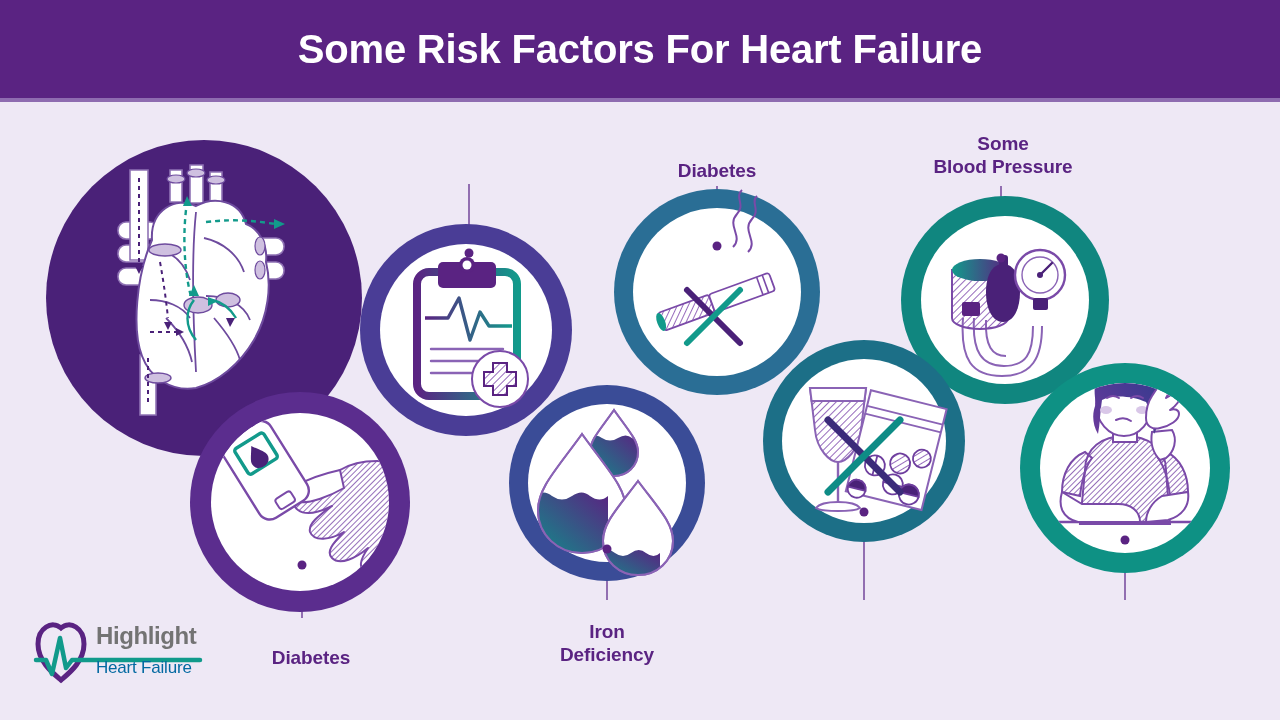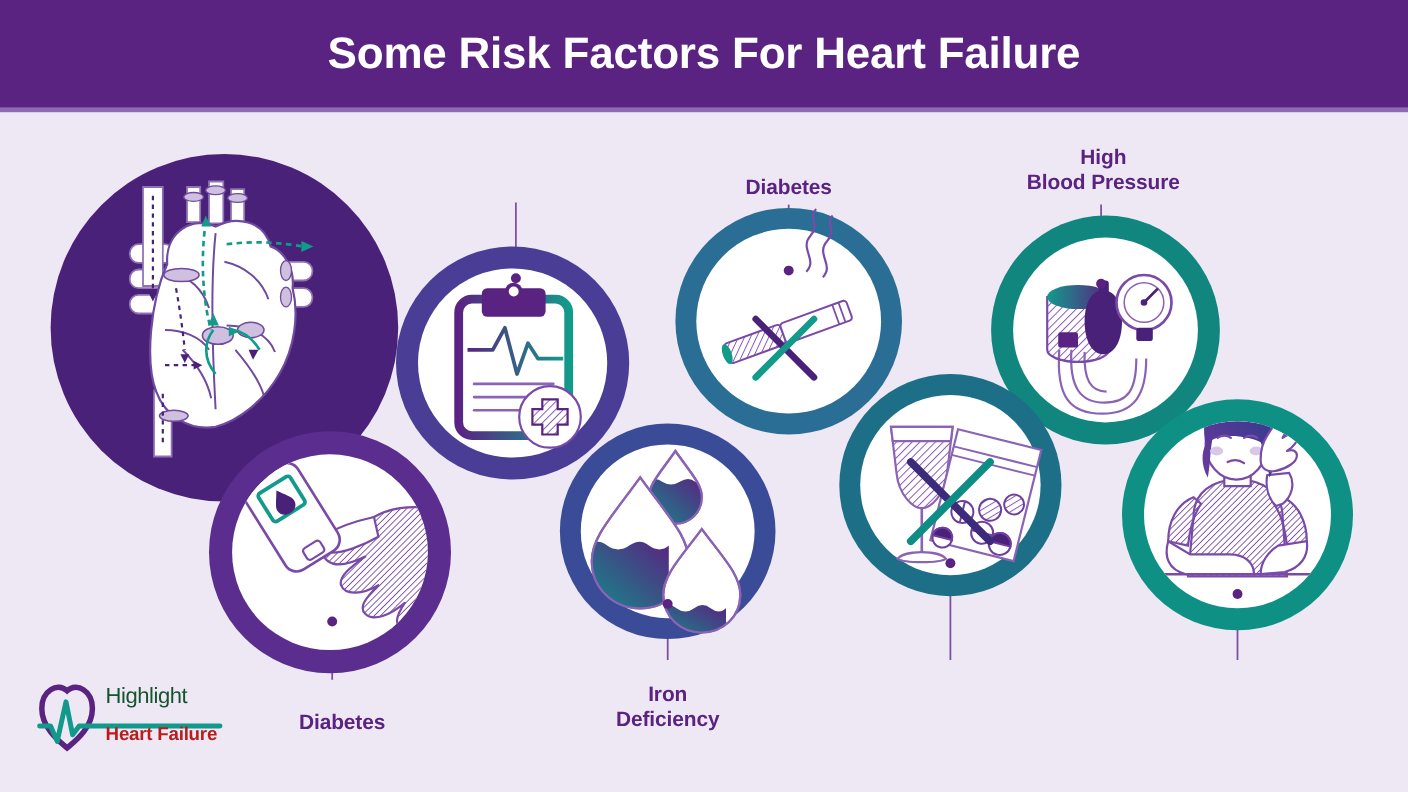--- a/index.html
+++ b/index.html
@@ -68,32 +68,32 @@
     position: absolute;
     left: 30px;
     top: 614px;
     width: 180px;
     height: 86px;
   }
   .logo-main {
     position: absolute;
     left: 66px;
     top: 8px;
-    font-size: 20px;
-    font-weight: normal;
-    color: #14532d;
+    font-size: 24px;
+    font-weight: bold;
+    color: #737373;
     letter-spacing: -0.4px;
   }
   .logo-sub {
     position: absolute;
     left: 66px;
     top: 44px;
     font-size: 17px;
-    font-weight: bold;
-    color: #b91c1c;
+    font-weight: normal;
+    color: #0369a1;
     letter-spacing: -0.2px;
   }
 </style>
 </head>
 <body>
 
 <div id="infographic">
 
   <div id="header-band"></div>
   <div id="header-underline"></div>
@@ -437,21 +437,21 @@
         <path d="M1152 396 C1158 386 1164 380 1168 382 C1172 384 1170 392 1166 398
                  C1172 394 1177 392 1179 396 C1181 400 1176 406 1170 410
                  C1175 408 1179 410 1179 414 C1179 420 1170 426 1160 428
                  C1152 430 1146 426 1146 418 C1146 410 1148 402 1152 396 Z" fill="#FFFFFF" stroke="#7A4AA8" stroke-width="2" stroke-linejoin="round"></path>
       </g>
       <circle cx="1125" cy="540" r="4.5" fill="#5A2382"></circle>
     </g>
   </svg>
 
   <div class="node-label" style="left:717px; top:159px;">Diabetes</div>
-  <div class="node-label" style="left:1003px; top:132px;">High
+  <div class="node-label" style="left:1003px; top:132px;">Some
 Blood Pressure</div>
   <div class="node-label" style="left:311px; top:646px;">Diabetes</div>
   <div class="node-label" style="left:607px; top:620px;">Iron
 Deficiency</div>
 
   <div id="logo">
     <svg width="180" height="86" viewBox="0 0 180 86">
       <path d="M8 30 C8 14 22 6 31 14 C40 6 54 14 54 30 C54 48 38 60 31 66 C24 60 8 48 8 30 Z" fill="none" stroke="#5A2382" stroke-width="5"></path>
       <polyline points="6,46 16,46 22,60 30,24 36,54 42,46 170,46" fill="none" stroke="#119A8B" stroke-width="4.5" stroke-linejoin="round" stroke-linecap="round"></polyline>
     </svg>

